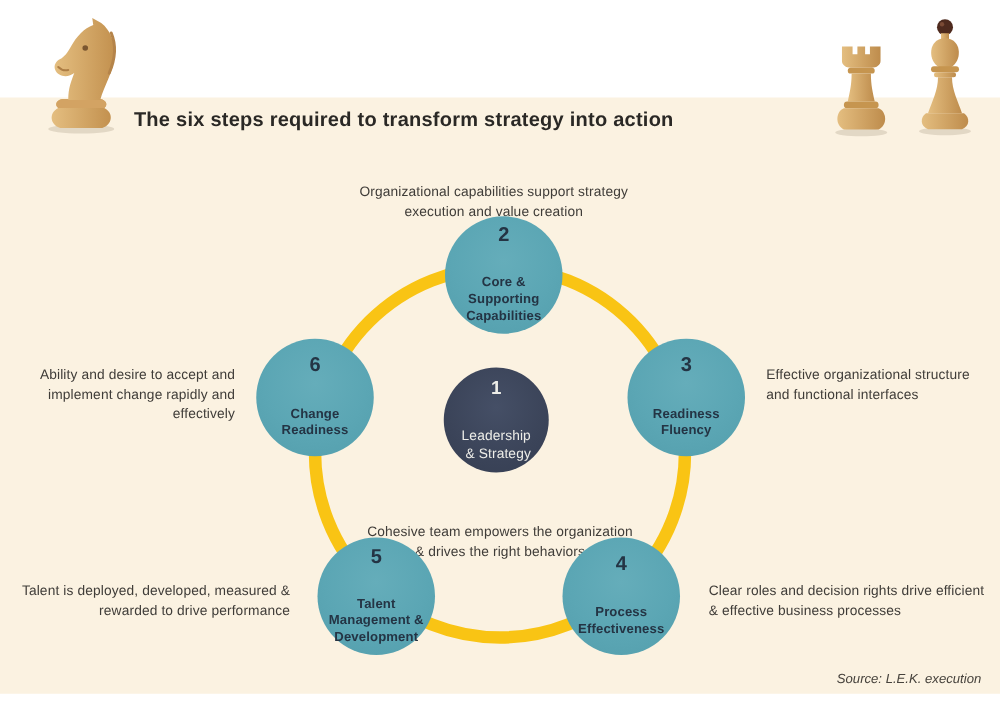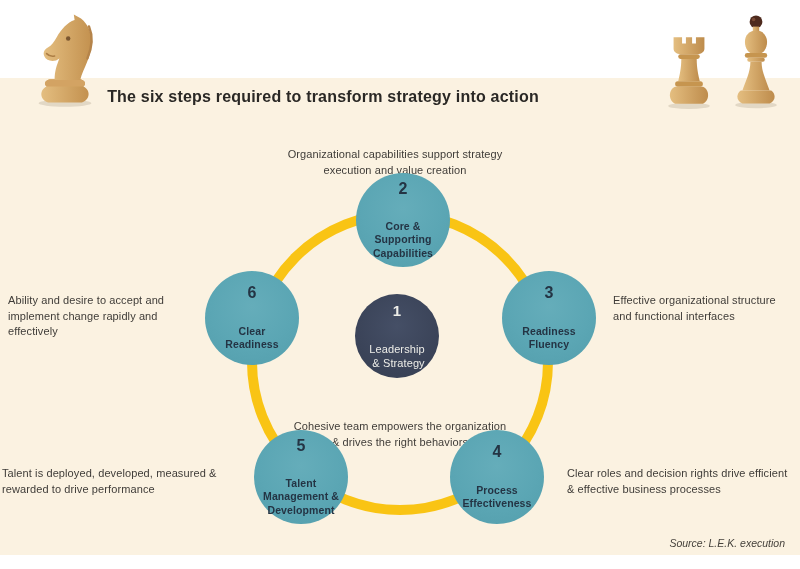--- a/index.html
+++ b/index.html
@@ -33,21 +33,21 @@
     background:radial-gradient(circle at 50% 38%, #454F66 0%, var(--navy) 60%, #353E52 100%);
   }
   .node .num{font-size:16px;font-weight:bold;line-height:1.15;}
   .node .lbl{font-size:10.5px;font-weight:bold;line-height:1.28;white-space:pre-line;letter-spacing:.1px;margin-top:22px;}
   .node.navy .num{font-size:15px;}
   .node.navy .lbl{font-weight:normal;font-size:11px;text-align:right;}
   .ann{
     position:absolute;font-size:11px;line-height:1.42;color:var(--ink);
     white-space:pre-line;letter-spacing:.1px;
   }
-  .ann.c{text-align:center;margin-top:16px;} .ann.r{} .ann.l{text-align:left;}
+  .ann.c{text-align:center;margin-top:16px;} .ann.r{text-align:right;} .ann.l{text-align:left;}
   .source{
     position:absolute;left:600px;top:537px;width:185px;text-align:right;
     font-style:italic;font-size:10.5px;color:#46423C;
   }
   .piece{position:absolute;}
   
   #n2{left:356px;top:173px;} #n3{left:502px;top:271px;} #n4{left:450px;top:430px;}
   #n5{left:254px;top:430px;} #n6{left:205px;top:271px;} #n1{left:355px;top:294px;}
 </style>
 </head>
@@ -92,21 +92,21 @@
 Effectiveness</span>
   </div>
   <div id="n5" class="node teal">
     <span class="num">5</span>
     <span class="lbl">Talent
 Management &amp;
 Development</span>
   </div>
   <div id="n6" class="node teal">
     <span class="num">6</span>
-    <span class="lbl">Clear
+    <span class="lbl">Change
 Readiness</span>
   </div>
   <div id="n1" class="node navy">
     <span class="num">1</span>
     <span class="lbl">Leadership
 &amp; Strategy</span>
   </div>
 
   <svg class="piece" style="left:25px;top:5px;" width="80" height="110" viewBox="0 0 100 120" aria-hidden="true">
     <defs>

